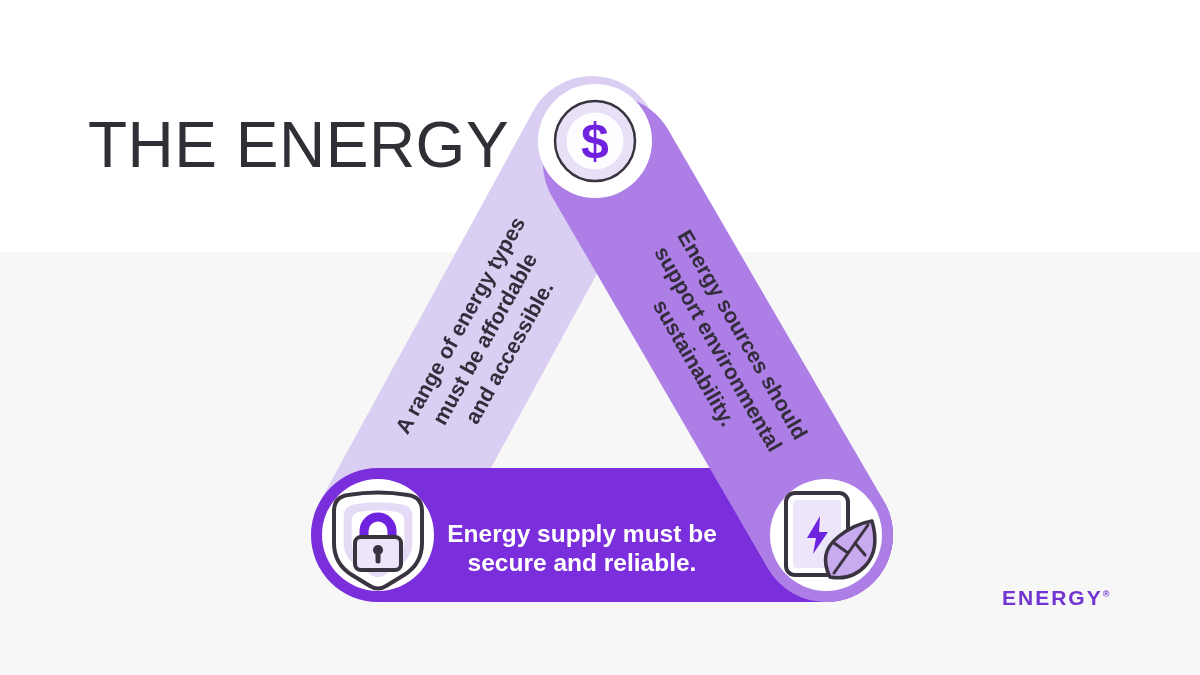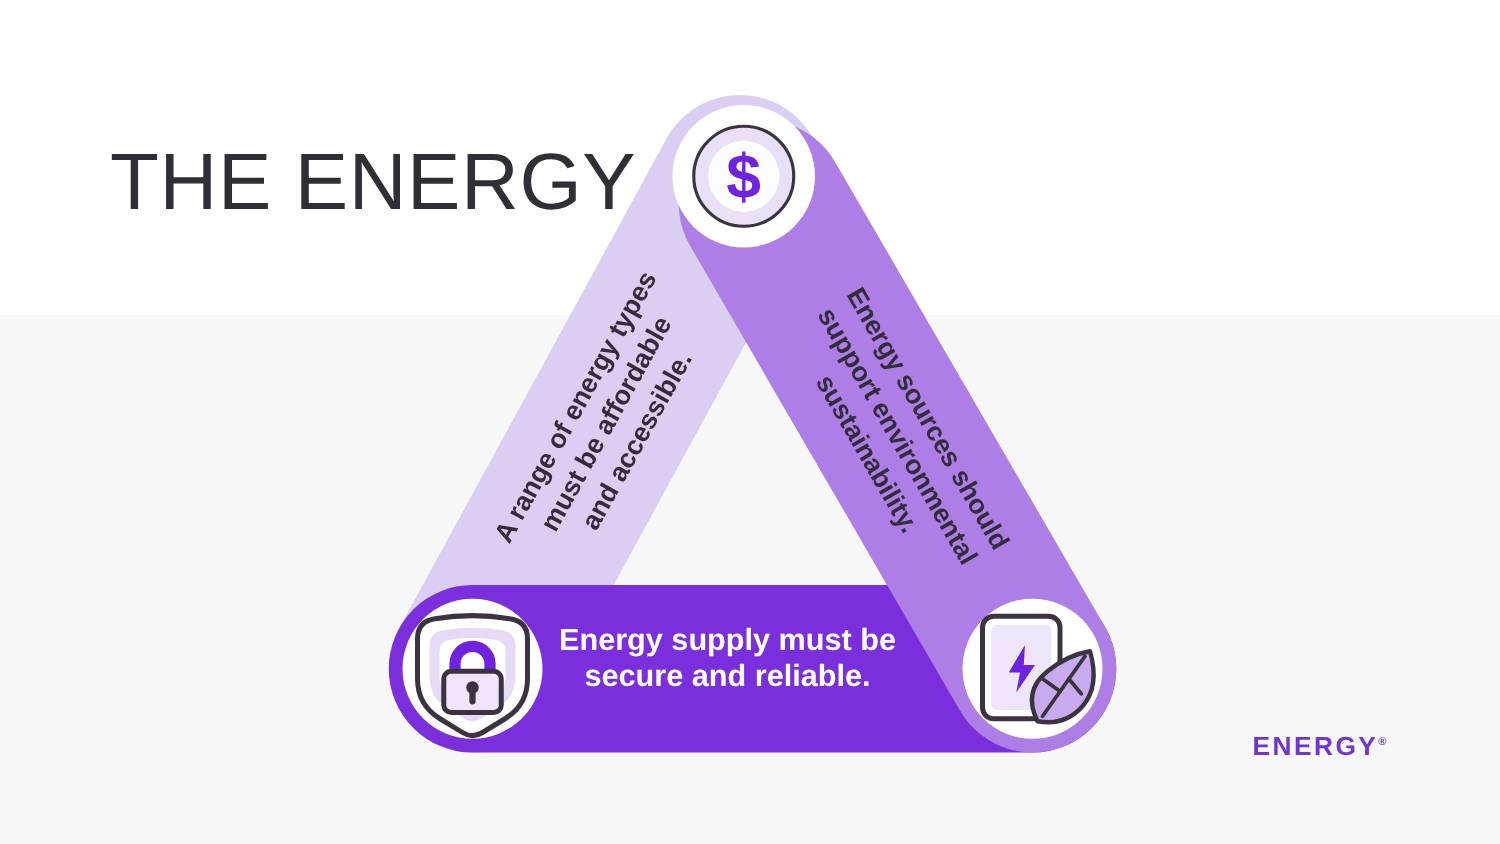--- a/index.html
+++ b/index.html
@@ -52,21 +52,21 @@
   #headline .l2{color:var(--title_purple);}
 
   
   .bar-label{
     position:absolute;text-align:center;white-space:pre-line;
     color:var(--bar_text);font-weight:600;font-size:21.5px;line-height:28px;
   }
   #label-left{left:485px;top:339px;transform:translate(-50%,-50%) rotate(-61deg);}
   #label-right{left:718px;top:349px;transform:translate(-50%,-50%) rotate(60deg);}
   #label-bottom{
-    position:absolute;left:582px;top:527px;transform:translate(-50%,-50%);
+    position:absolute;left:582px;top:548px;transform:translate(-50%,-50%);
     text-align:center;white-space:pre-line;color:var(--bar_bottom_text);
     font-weight:700;font-size:24.5px;line-height:29px;
   }
 
   
   #logo{
     position:absolute;left:1002px;top:586px;color:var(--logo_purple);
     font-weight:800;font-size:21px;letter-spacing:2px;
   }
   #logo sup{font-size:9px;letter-spacing:0;}

